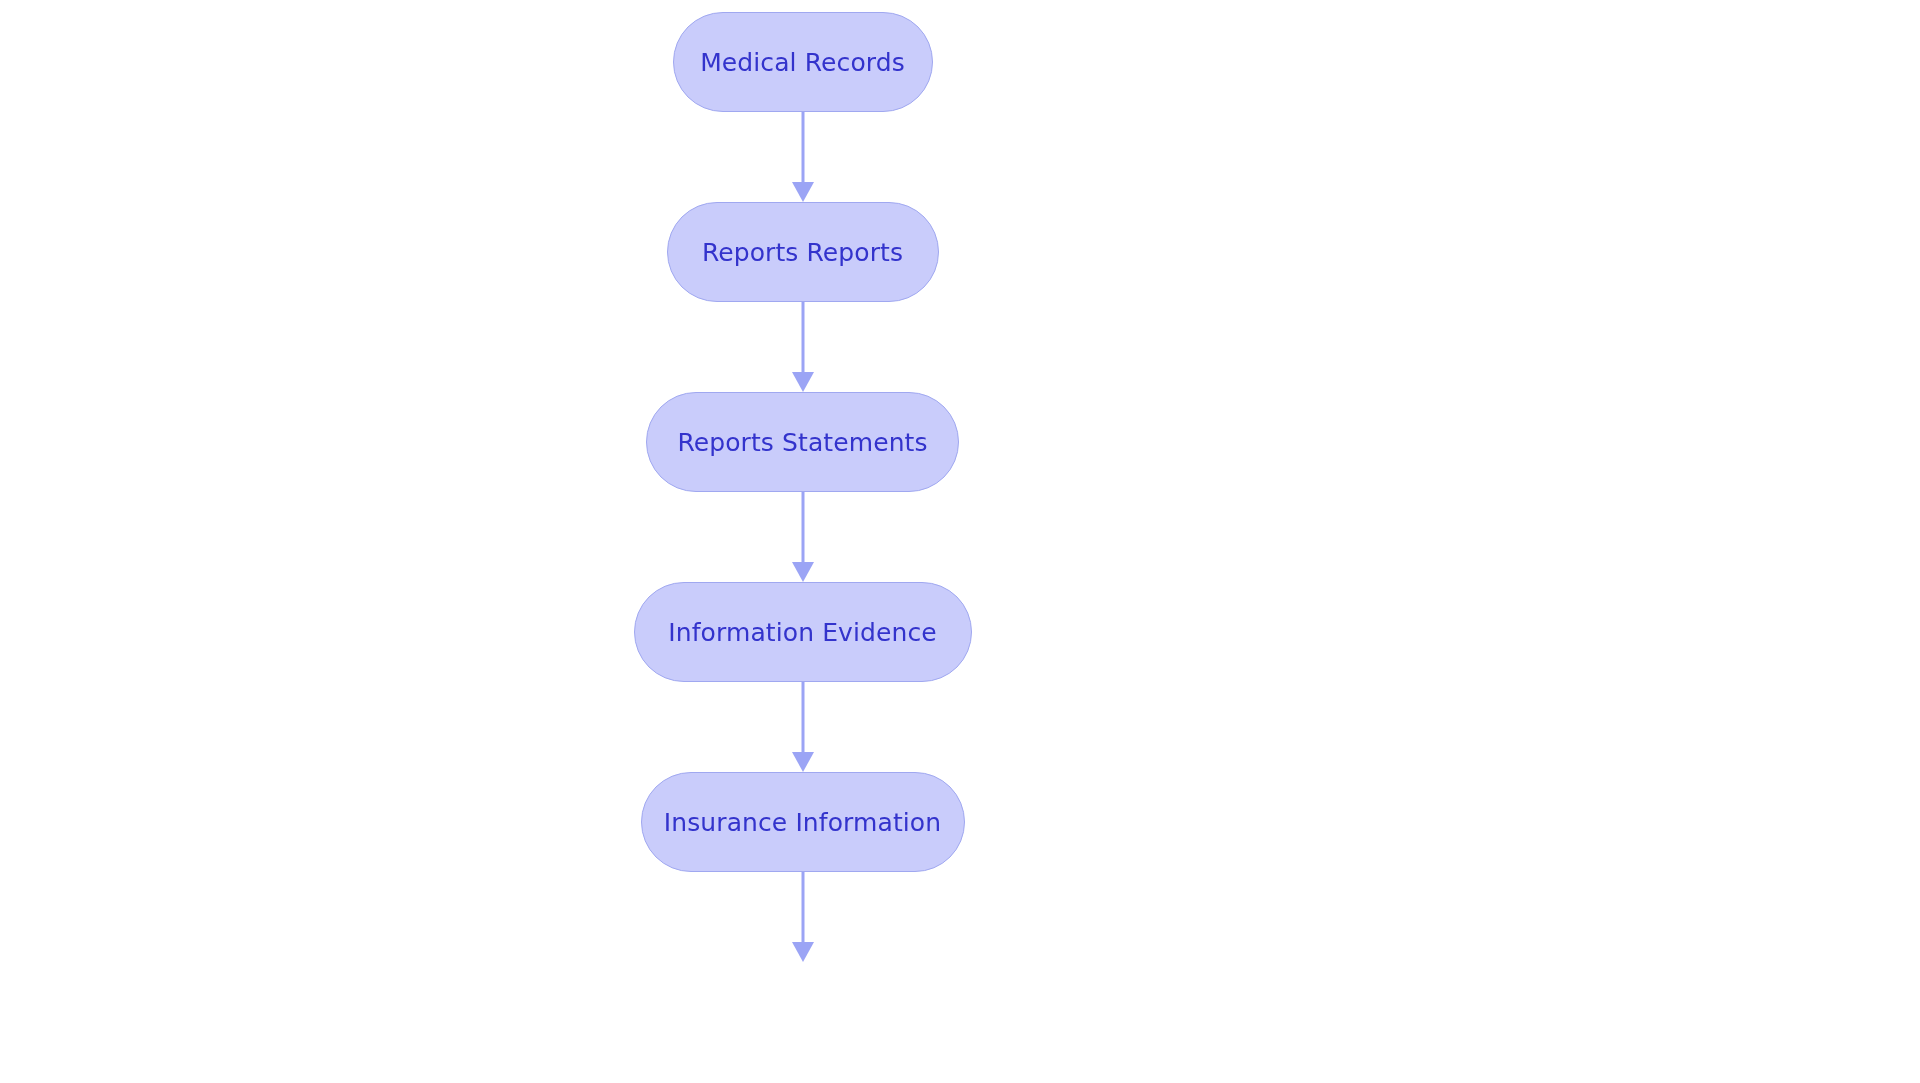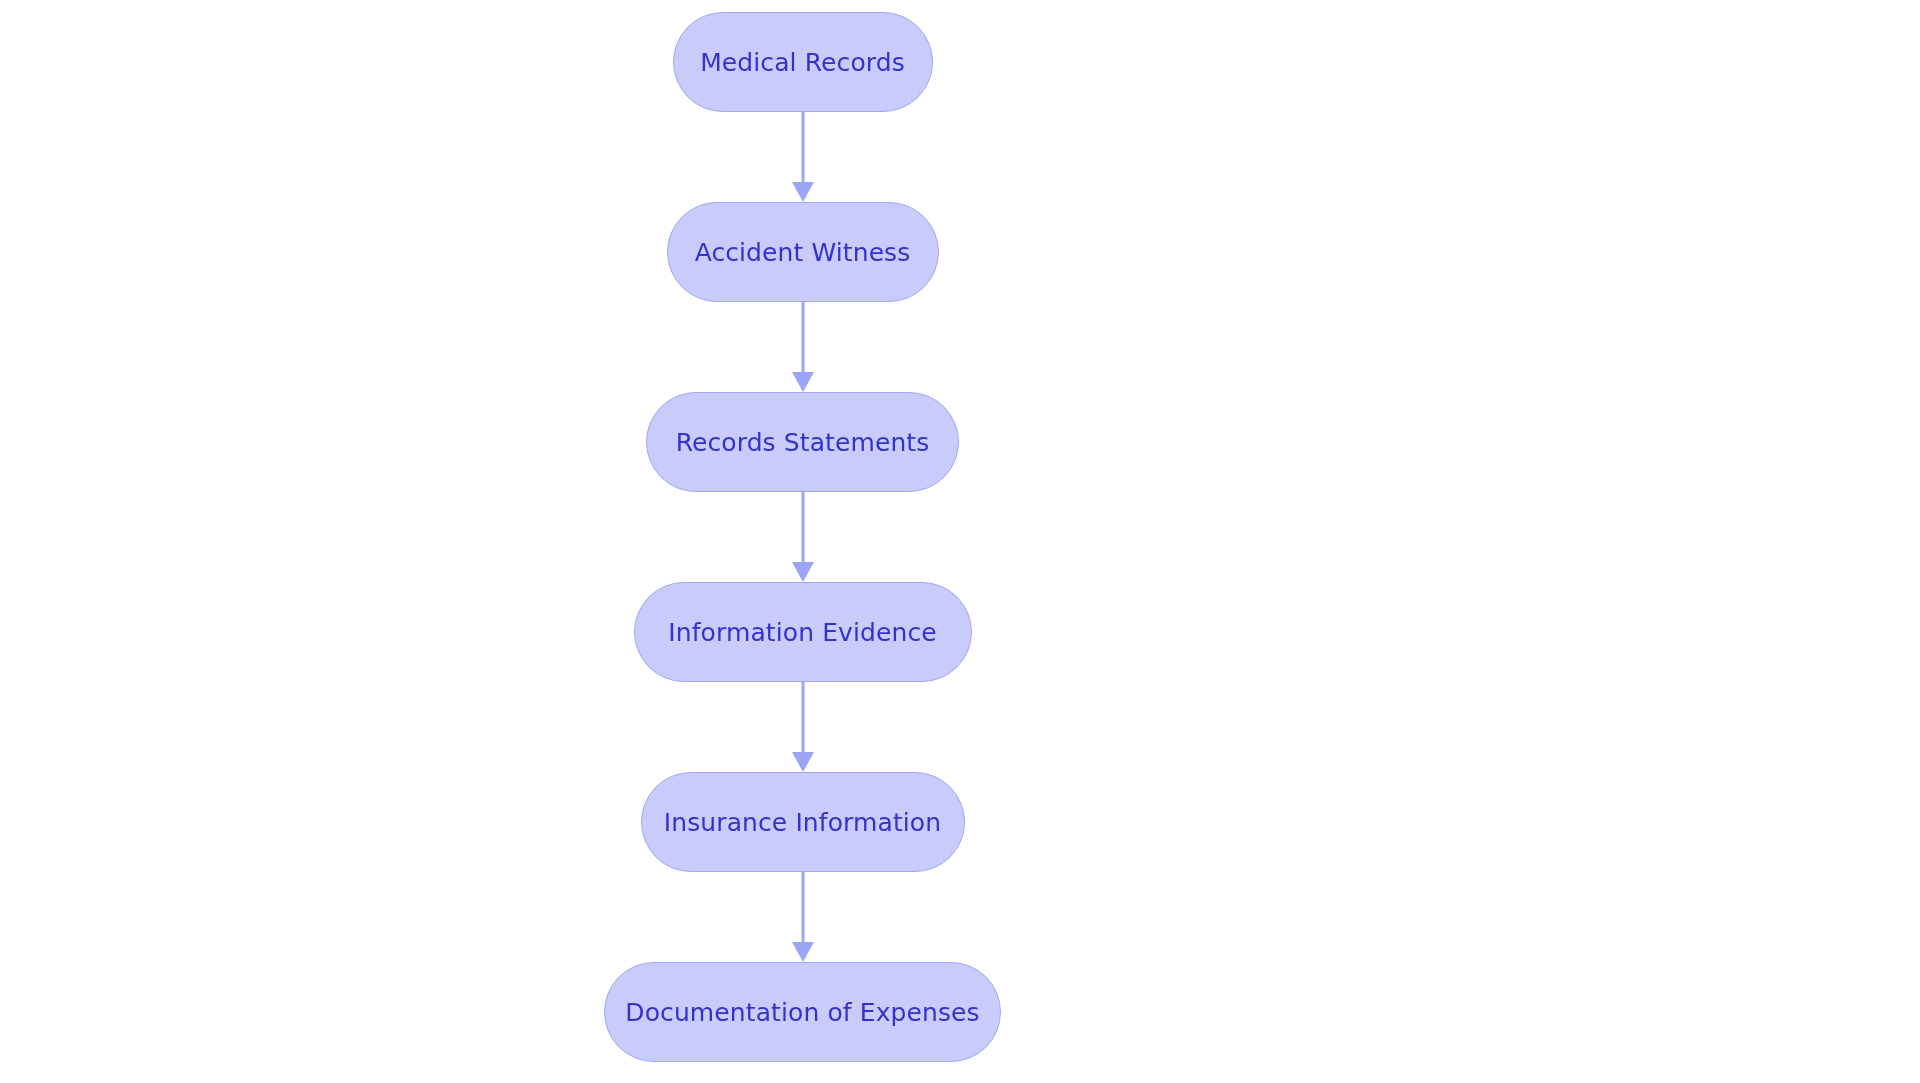--- a/index.html
+++ b/index.html
@@ -105,30 +105,30 @@
     <div class="node n0">
       <span class="node-label">Medical Records</span>
     </div>
 
     <div class="connector">
       <span class="stem"></span>
       <span class="head"></span>
     </div>
 
     <div class="node n1">
-      <span class="node-label">Accident Witness</span>
+      <span class="node-label">Reports Reports</span>
     </div>
 
     <div class="connector">
       <span class="stem"></span>
       <span class="head"></span>
     </div>
 
     <div class="node n2">
-      <span class="node-label">Records Statements</span>
+      <span class="node-label">Reports Statements</span>
     </div>
 
     <div class="connector">
       <span class="stem"></span>
       <span class="head"></span>
     </div>
 
     <div class="node n3">
       <span class="node-label">Information Evidence</span>
     </div>
@@ -140,18 +140,15 @@
 
     <div class="node n4">
       <span class="node-label">Insurance Information</span>
     </div>
 
     <div class="connector">
       <span class="stem"></span>
       <span class="head"></span>
     </div>
 
-    <div class="node n5">
-      <span class="node-label">Documentation of Expenses</span>
-    </div>
 
   </div>
 </div>
 
 </body></html>

